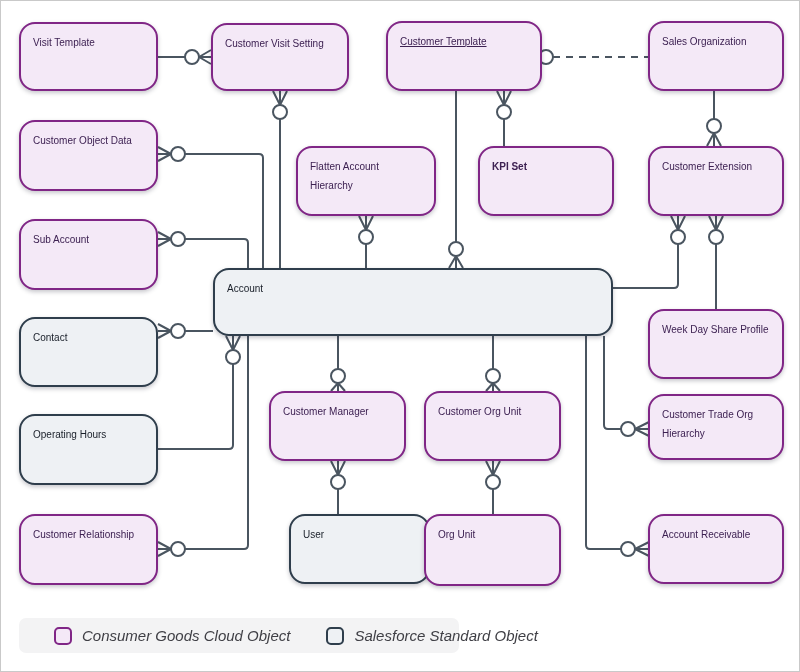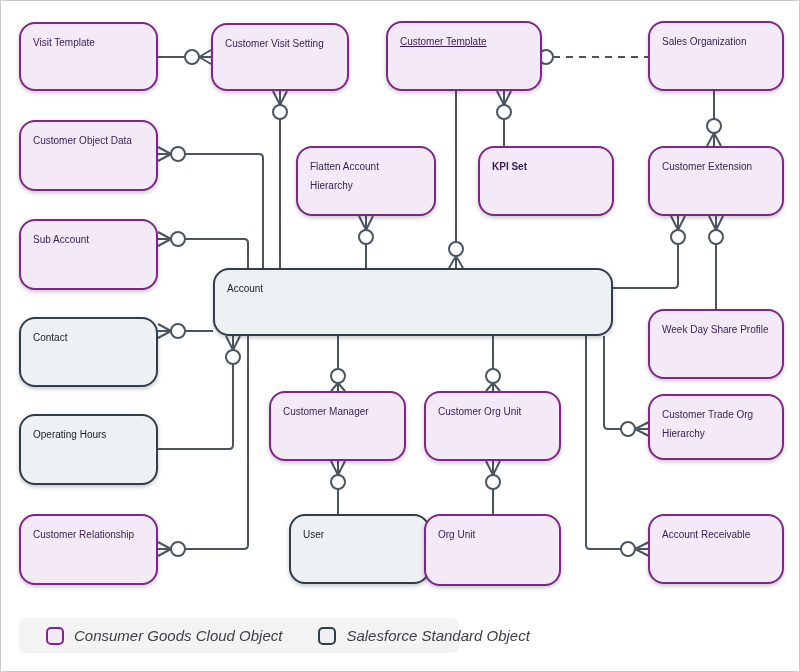--- a/index.html
+++ b/index.html
@@ -37,21 +37,21 @@
     position:absolute;
     left:18px;top:617px;
     width:440px;height:35px;
     background:#f3f3f4;
     border-radius:7px;
     display:flex;
     align-items:center;
     z-index:2;
   }
   .legend-item{display:flex;align-items:center;}
-  .legend-item.first{margin-left:27px;}
+  .legend-item.first{margin-left:35px;}
   .legend-item.second{margin-left:36px;}
   .swatch{
     width:18px;height:18px;
     border-radius:5px;
     box-sizing:border-box;
     margin-right:10px;
     flex:none;
   }
   .swatch.cgc{background:#f4e9f7;border:2px solid #802686;}
   .swatch.std{background:#eef1f4;border:2px solid #2f3e4c;}

